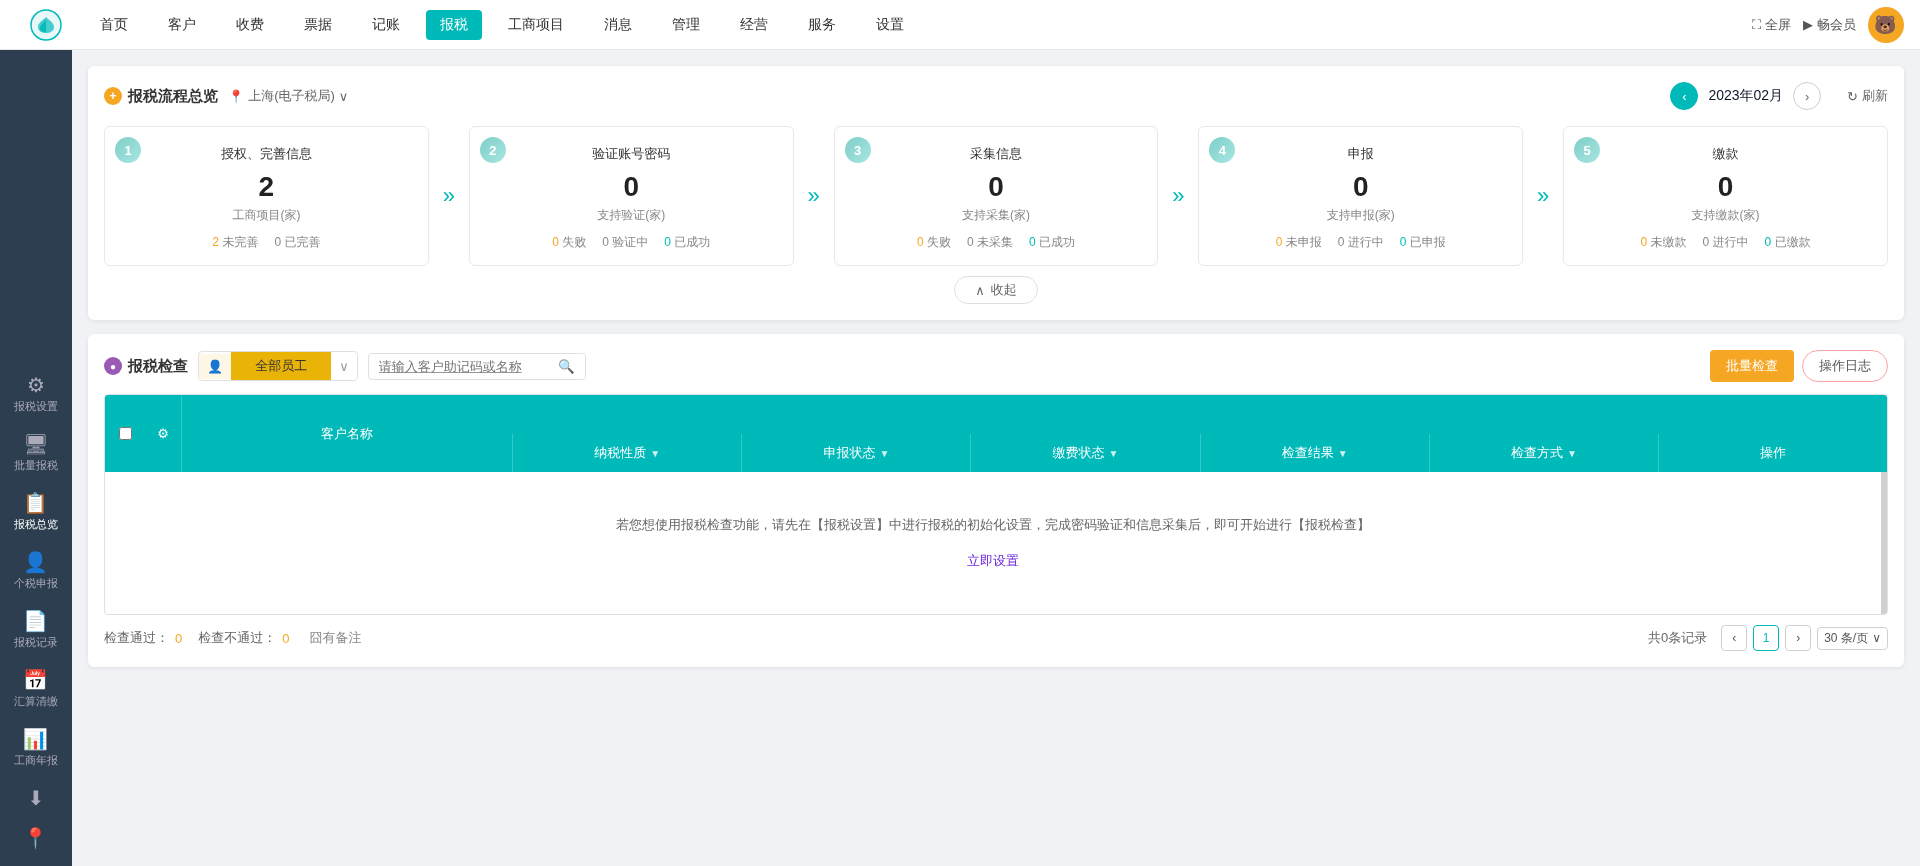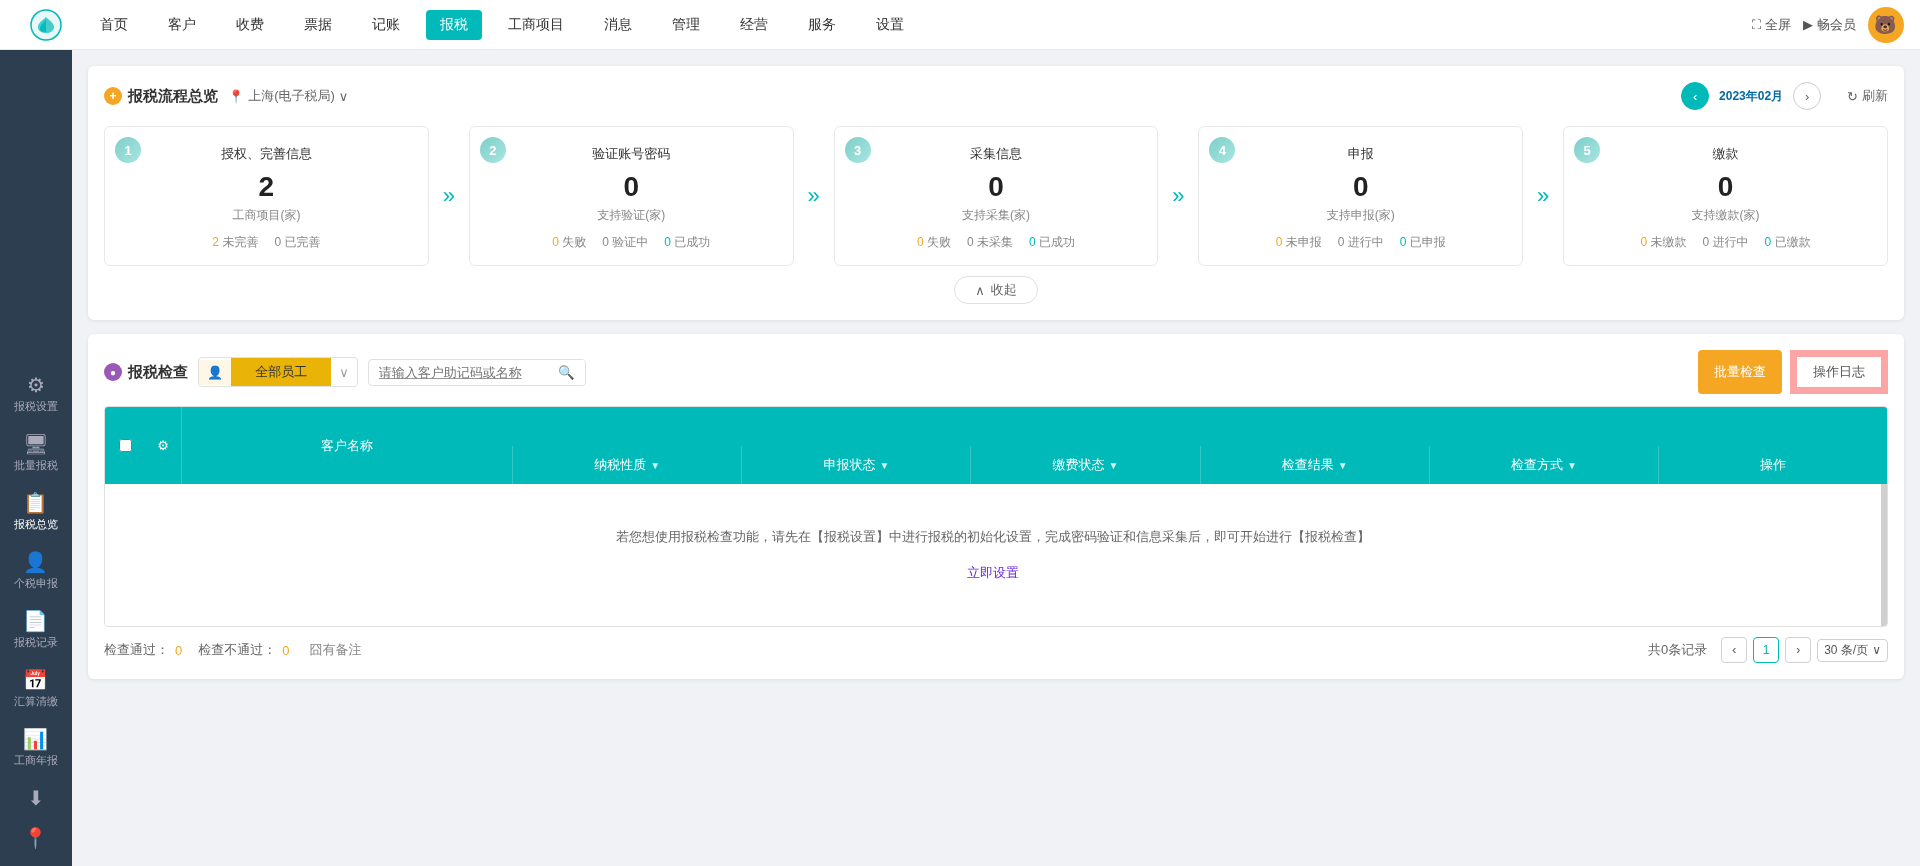--- a/index.html
+++ b/index.html
@@ -179,23 +179,22 @@
       justify-content: center;
       cursor: pointer;
       color: #666;
     }
     .flow-nav-btn.active {
       background: #00b9b9;
       border-color: #00b9b9;
       color: #fff;
     }
     .flow-month {
-      font-size: 12px;
-      color: #0369a1;
-      font-weight: bold;
+      font-size: 14px;
+      color: #0f172a;
     }
     .refresh-btn {
       margin-left: 16px;
       display: flex;
       align-items: center;
       gap: 4px;
       color: #666;
       cursor: pointer;
       font-size: 13px;
     }
@@ -365,22 +364,22 @@
       color: #fff;
       border: none;
       border-radius: 4px;
       padding: 6px 16px;
       cursor: pointer;
       font-size: 13px;
     }
     .btn-outline {
       background: #fff;
       color: #555;
-      border: 7px solid #fca5a5;
-      border-radius: 0;
+      border: 1px solid #fca5a5;
+      border-radius: 16px;
       padding: 6px 16px;
       cursor: pointer;
       font-size: 13px;
     }
 
     
     .table-wrapper {
       border: 1px solid #e0e0e0;
       border-radius: 4px;
       overflow: hidden;

